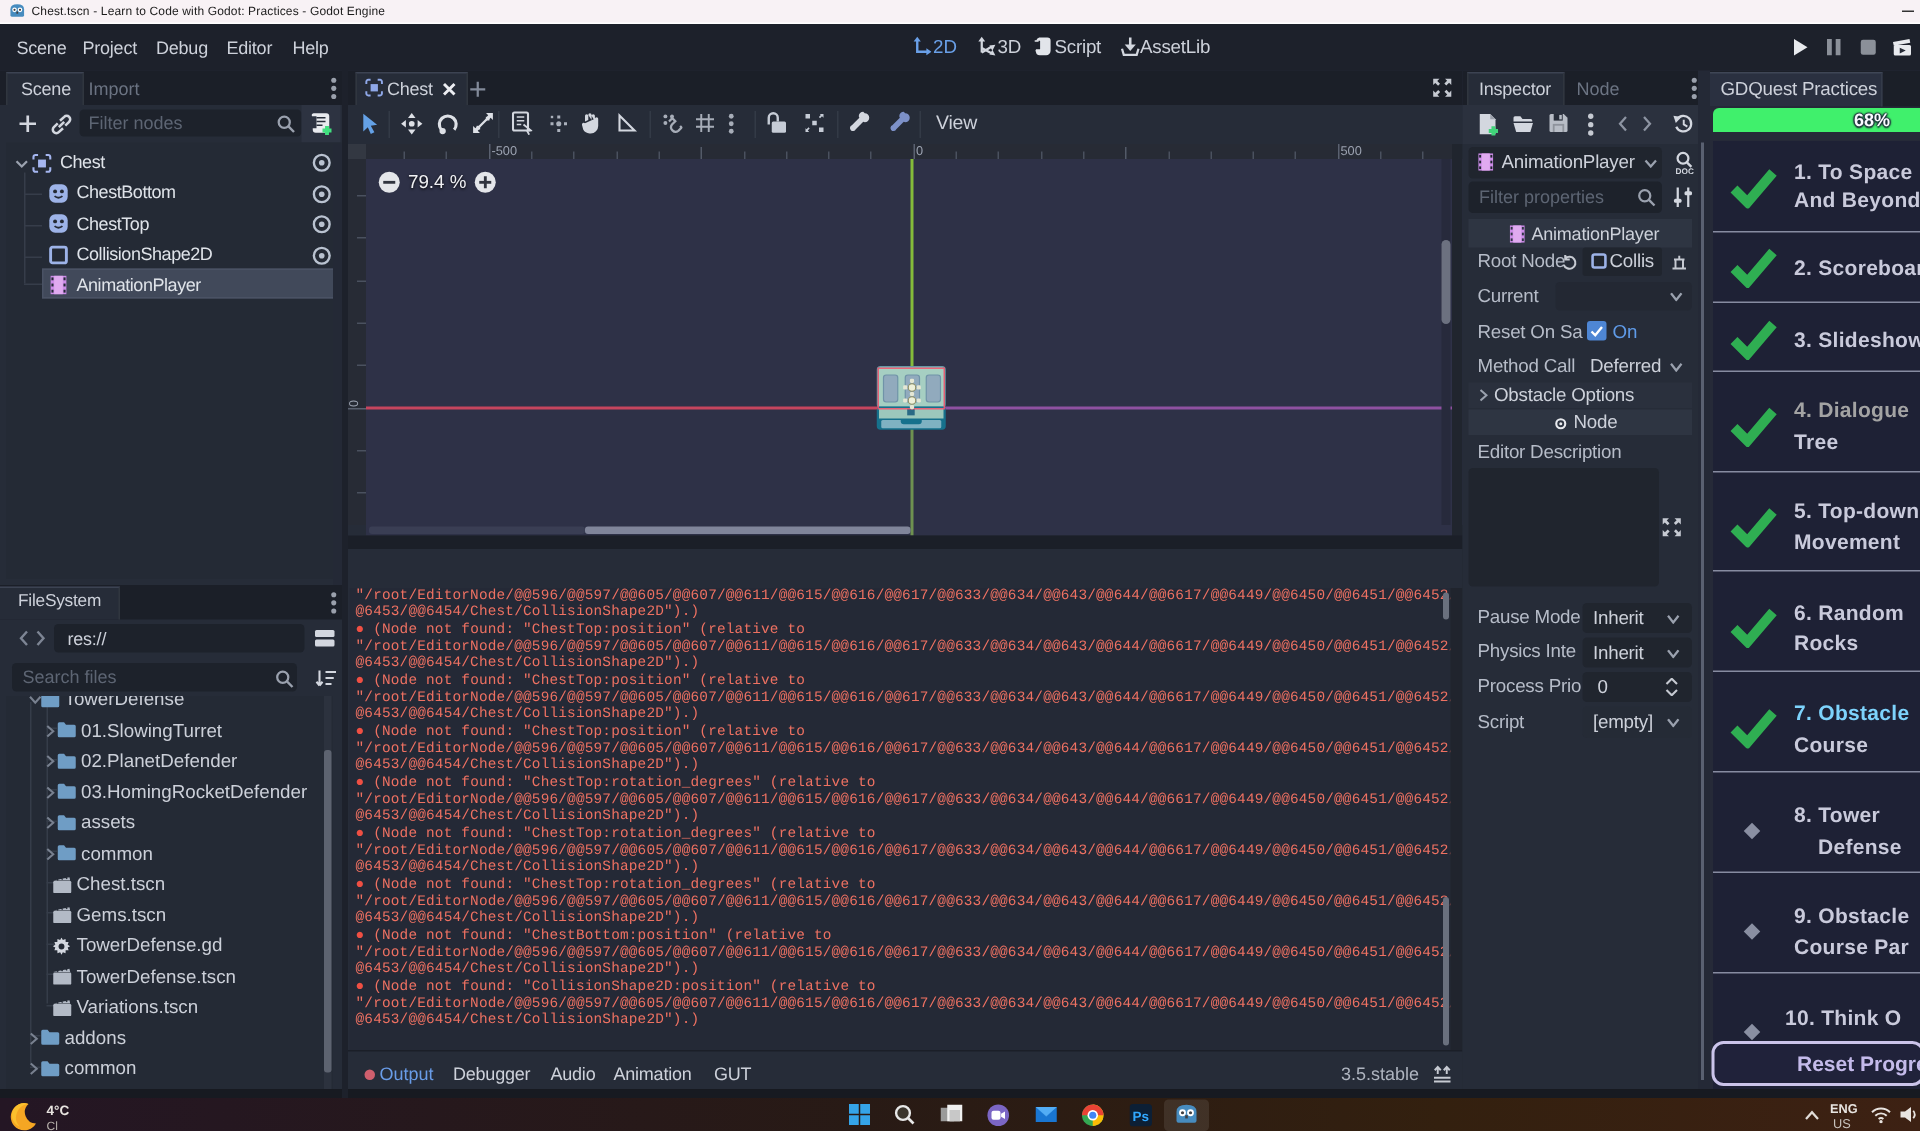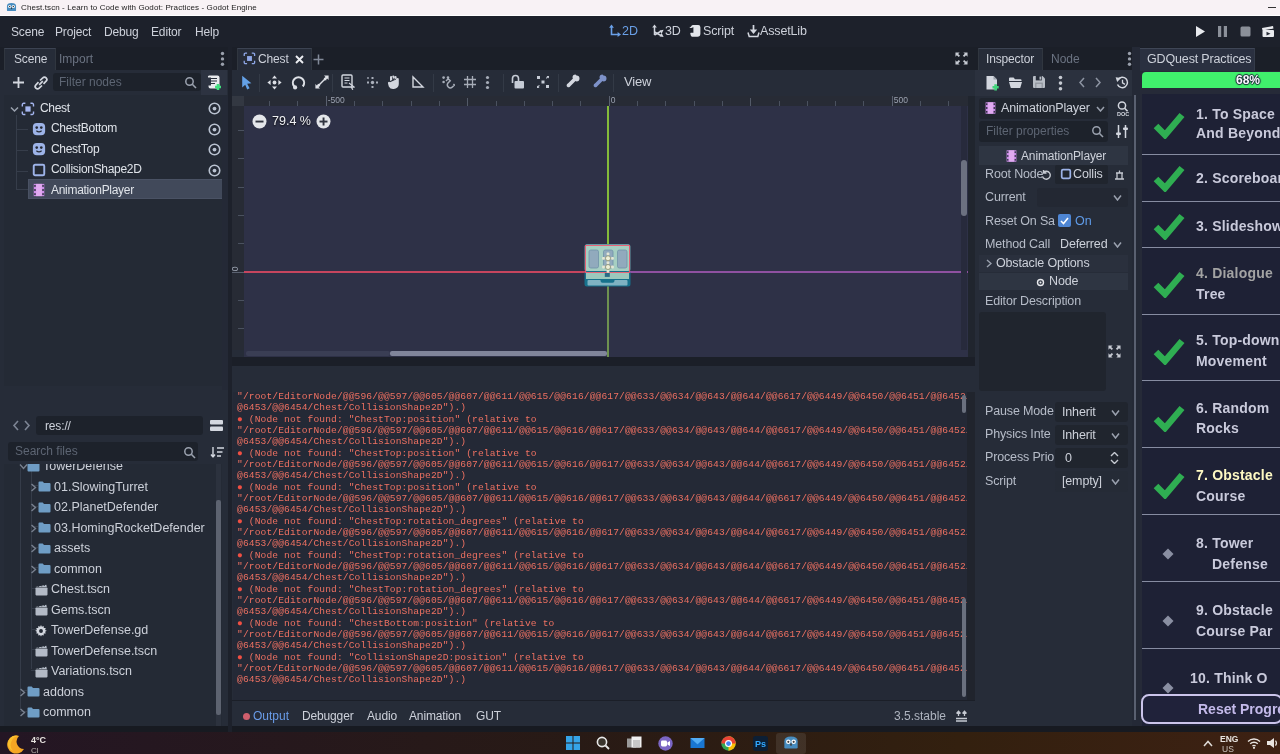--- a/index.html
+++ b/index.html
@@ -198,20 +198,29 @@
         <circle cx="8" cy="8" r="5.6" stroke="#b9c2d0" stroke-width="1.7" fill="none"></circle>
         <circle cx="8" cy="8" r="2" fill="#b9c2d0"></circle>
       </svg>
     <svg class="abs" style="left:203px;top:68.0px" width="15" height="15" viewBox="0 0 16 16">
         <circle cx="8" cy="8" r="5.6" stroke="#b9c2d0" stroke-width="1.7" fill="none"></circle>
         <circle cx="8" cy="8" r="2" fill="#b9c2d0"></circle>
       </svg>
   </div>
 
   <div class="abs" style="left:0;top:343px;width:232px;height:342px;background:#262c38;">
+    <div class="abs" style="left:0;top:0;width:232px;height:23px;background:#1b1f28;">
+      <div class="abs" style="left:0;top:1px;width:80px;height:22px;background:#262c38;border-top:1px solid #3c4352;border-right:1px solid #30363f;box-sizing:border-box;"></div>
+      <div class="abs txt" style="left:12px;top:5px;font-size:11.5px;">FileSystem</div>
+      <svg class="abs" style="left:220px;top:3.5px" width="5" height="17" viewBox="0 0 5 17">
+          <circle cx="2.5" cy="2.5" r="1.7" fill="#9aa0ac"></circle>
+          <circle cx="2.5" cy="7.9" r="1.7" fill="#9aa0ac"></circle>
+          <circle cx="2.5" cy="13.3" r="1.7" fill="#9aa0ac"></circle>
+        </svg>
+    </div>
 
     <div class="abs" style="left:0;top:23px;width:232px;height:26px;">
       <svg class="abs" style="left:12px;top:7px" width="8" height="11" viewBox="0 0 8 11">
           <path d="M6 1 L2 5.5 L6 10" stroke="#7d8594" stroke-width="1.6" fill="none"></path>
         </svg>
       <svg class="abs" style="left:23px;top:7px" width="8" height="11" viewBox="0 0 8 11">
           <path d="M2 1 L6 5.5 L2 10" stroke="#7d8594" stroke-width="1.6" fill="none"></path>
         </svg>
       <div class="abs" style="left:36px;top:3px;width:167px;height:19px;background:#1d222b;border-radius:3px;">
         <div class="abs txt" style="left:9px;top:2.5px;font-size:12px;">res://</div>
@@ -838,21 +847,21 @@
     <div class="abs" style="left:56px;top:285.0px;font-size:14px;font-weight:bold;color:#c9cadb;white-space:nowrap;letter-spacing:0.2px;">5. Top-down</div>
     <div class="abs" style="left:56px;top:306.0px;font-size:14px;font-weight:bold;color:#c9cadb;white-space:nowrap;letter-spacing:0.2px;">Movement</div>
     <svg class="abs" style="left:13px;top:357.5px" width="32" height="27" viewBox="0 0 32 27">
       <path d="M3 14 L12 23 L29 3" stroke="#2fae52" stroke-width="6.5" fill="none"></path>
     </svg>
     <div class="abs" style="left:56px;top:352.5px;font-size:14px;font-weight:bold;color:#c9cadb;white-space:nowrap;letter-spacing:0.2px;">6. Random</div>
     <div class="abs" style="left:56px;top:373.0px;font-size:14px;font-weight:bold;color:#c9cadb;white-space:nowrap;letter-spacing:0.2px;">Rocks</div>
     <svg class="abs" style="left:13px;top:425.0px" width="32" height="27" viewBox="0 0 32 27">
       <path d="M3 14 L12 23 L29 3" stroke="#2fae52" stroke-width="6.5" fill="none"></path>
     </svg>
-    <div class="abs" style="left:56px;top:419.5px;font-size:14px;font-weight:bold;color:#fef9c3;white-space:nowrap;letter-spacing:0.2px;">7. Obstacle</div>
+    <div class="abs" style="left:56px;top:419.5px;font-size:14px;font-weight:bold;color:#7dd3fc;white-space:nowrap;letter-spacing:0.2px;">7. Obstacle</div>
     <div class="abs" style="left:56px;top:440.5px;font-size:14px;font-weight:bold;color:#c9cadb;white-space:nowrap;letter-spacing:0.2px;">Course</div>
     <svg class="abs" style="left:22px;top:500.5px" width="12" height="12" viewBox="0 0 12 12">
       <path d="M6 0.5 L11.5 6 L6 11.5 L0.5 6Z" fill="#8a8fa2"></path>
     </svg>
     <div class="abs" style="left:56px;top:487.5px;font-size:14px;font-weight:bold;color:#c9cadb;white-space:nowrap;letter-spacing:0.2px;">8. Tower</div>
     <div class="abs" style="left:56px;top:508.5px;font-size:14px;font-weight:bold;color:#c9cadb;white-space:nowrap;letter-spacing:0.2px;margin-left:16px;">Defense</div>
     <svg class="abs" style="left:22px;top:568px" width="12" height="12" viewBox="0 0 12 12">
       <path d="M6 0.5 L11.5 6 L6 11.5 L0.5 6Z" fill="#8a8fa2"></path>
     </svg>
     <div class="abs" style="left:56px;top:555.0px;font-size:14px;font-weight:bold;color:#c9cadb;white-space:nowrap;letter-spacing:0.2px;">9. Obstacle</div>

